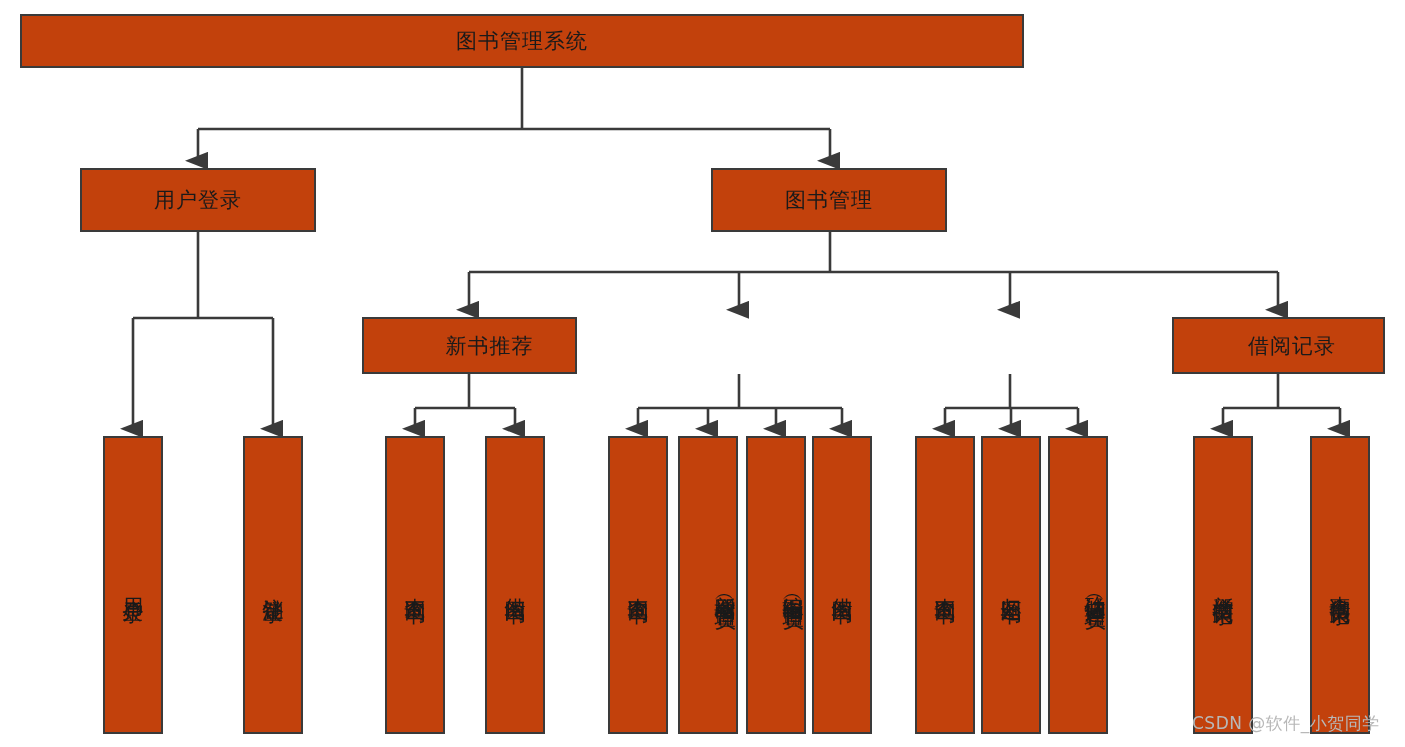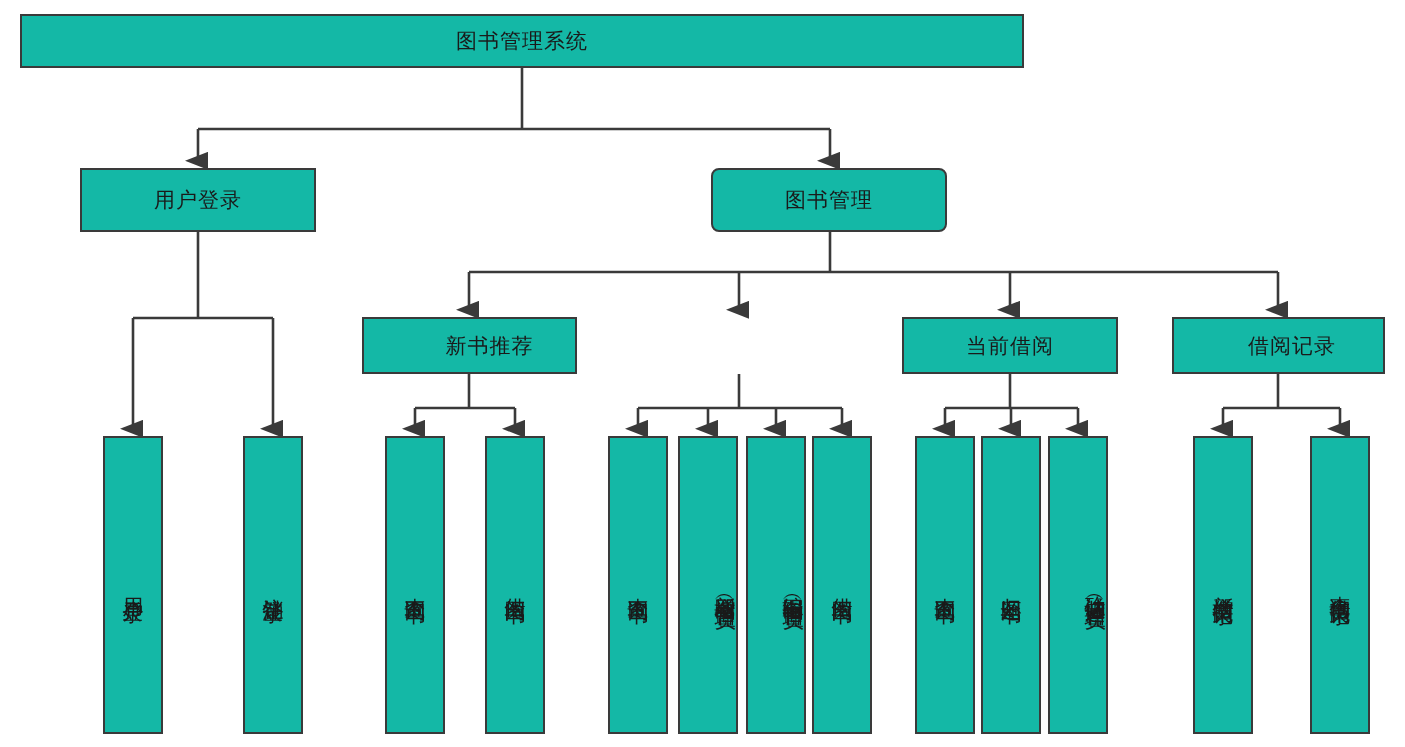--- a/index.html
+++ b/index.html
@@ -21,21 +21,21 @@
     position: absolute;
     left: 0;
     top: 0;
     width: 1405px;
     height: 747px;
     pointer-events: none;
   }
   .node {
     position: absolute;
     box-sizing: border-box;
-    background: #14b8a6;
+    background: #c2410c;
     border: 2px solid #3a3a3a;
     display: flex;
     align-items: center;
     justify-content: center;
     color: #1a1a1a;
     text-align: right;
   }
   .node-h {
     font-size: 21px;
     letter-spacing: 1px;
@@ -117,34 +117,34 @@
       <path d="M1278,374 L1278,408"></path>
       <path d="M1223,408 L1340,408"></path>
       <path d="M1223,408 L1223,428" marker-end="url(#arrow)"></path>
       <path d="M1340,408 L1340,428" marker-end="url(#arrow)"></path>
     </g>
   </svg>
 
   <div class="node node-h" style="left:20px; top:14px; width:1004px; height:54px;">图书管理系统</div>
 
   <div class="node node-h" style="left:80px; top:168px; width:236px; height:64px;">用户登录</div>
-  <div class="node node-h" style="left:711px; top:168px; width:236px; height:64px;border-radius:8px;">图书管理</div>
+  <div class="node node-h" style="left:711px; top:168px; width:236px; height:64px;">图书管理</div>
 
   <div class="node node-h" style="left:362px; top:317px; width:215px; height:57px;padding-left:40px;">新书推荐</div>
-  <div class="node node-h" style="left:902px; top:317px; width:216px; height:57px;">当前借阅</div>
   <div class="node node-h" style="left:1172px; top:317px; width:213px; height:57px;padding-left:27px;">借阅记录</div>
 
   <div class="node node-v centered" style="left:103px; top:436px; width:60px; height:298px;">用户登录</div>
   <div class="node node-v centered" style="left:243px; top:436px; width:60px; height:298px;">注销登录</div>
   <div class="node node-v centered" style="left:385px; top:436px; width:60px; height:298px;">查询图书</div>
   <div class="node node-v centered" style="left:485px; top:436px; width:60px; height:298px;">借阅图书</div>
   <div class="node node-v centered" style="left:608px; top:436px; width:60px; height:298px;">查询图书</div>
   <div class="node node-v" style="left:678px; top:436px; width:60px; height:298px;">新增图书（管理员）</div>
   <div class="node node-v" style="left:746px; top:436px; width:60px; height:298px;">编辑图书（管理员）</div>
   <div class="node node-v centered" style="left:812px; top:436px; width:60px; height:298px;">借阅图书</div>
   <div class="node node-v centered" style="left:915px; top:436px; width:60px; height:298px;">查询图书</div>
   <div class="node node-v centered" style="left:981px; top:436px; width:60px; height:298px;">归还图书</div>
   <div class="node node-v" style="left:1048px; top:436px; width:60px; height:298px;">确认归还（管理员）</div>
   <div class="node node-v centered" style="left:1193px; top:436px; width:60px; height:298px;">新增借阅记录</div>
   <div class="node node-v centered" style="left:1310px; top:436px; width:60px; height:298px;">查询借阅记录</div>
 
+  <div class="watermark">CSDN @软件_小贺同学</div>
 
 </div>
 
 </body></html>

